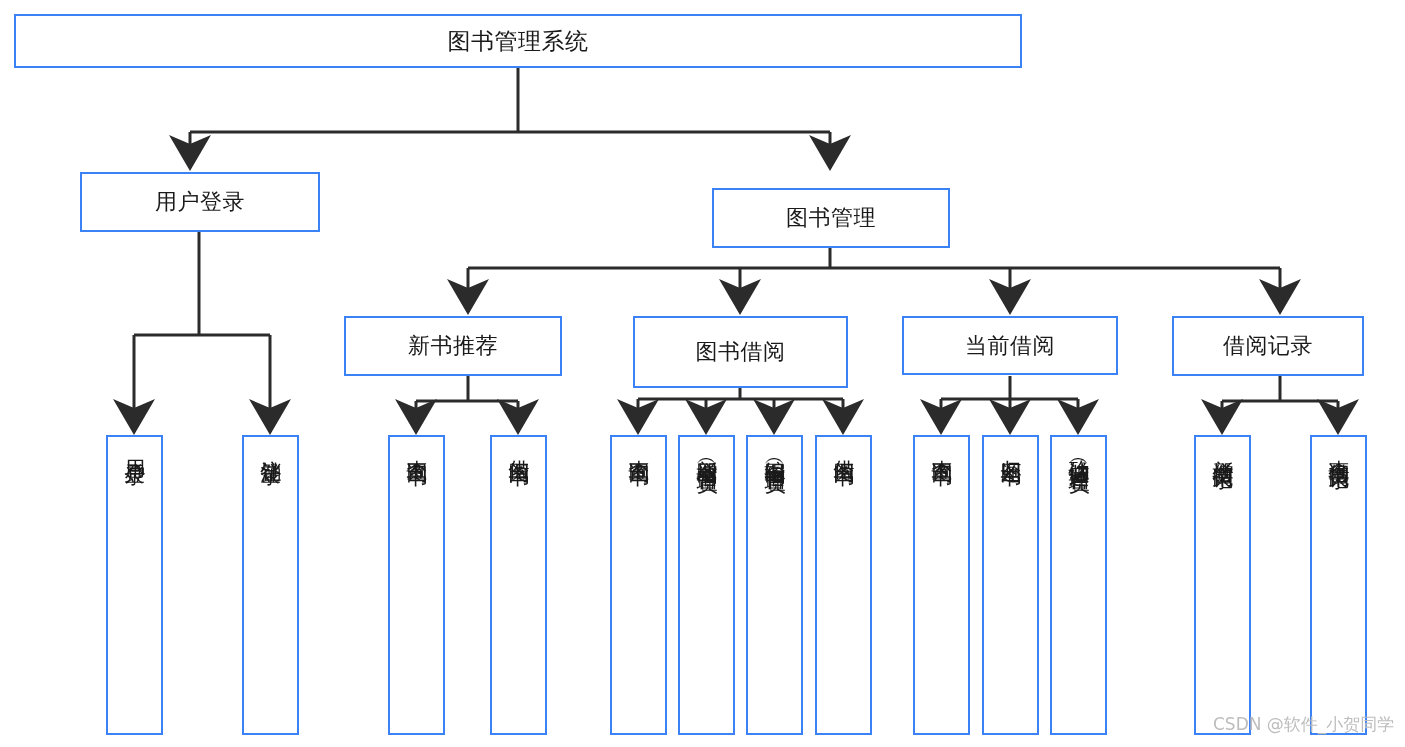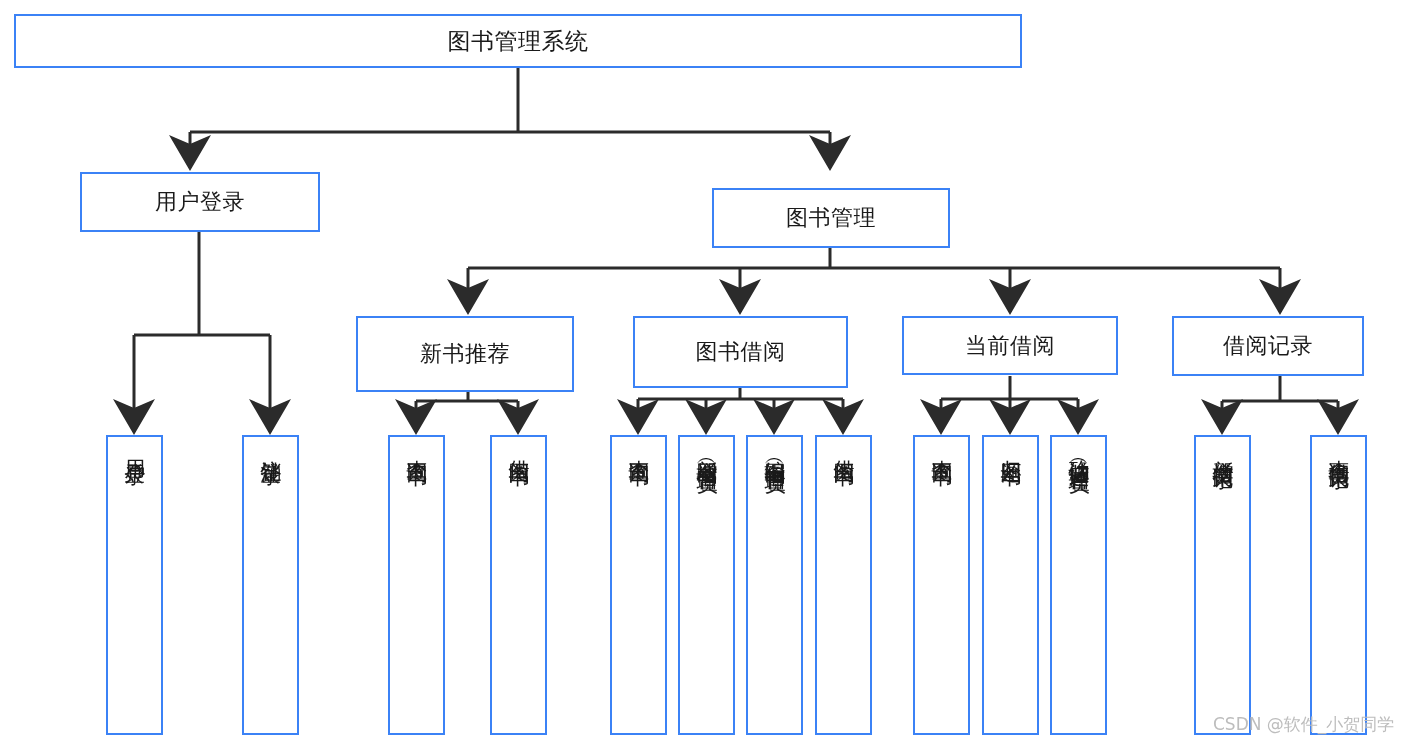--- a/index.html
+++ b/index.html
@@ -137,21 +137,21 @@
   </div>
 
   <div class="node horiz" style="left:80px; top:172px; width:240px; height:60px;">
     <span class="node-label">用户登录</span>
   </div>
 
   <div class="node horiz" style="left:712px; top:172px; width:238px; height:60px;margin-top:16px;">
     <span class="node-label">图书管理</span>
   </div>
 
-  <div class="node horiz" style="left:356px; top:316px; width:218px; height:76px;">
+  <div class="node horiz" style="left:344px; top:316px; width:218px; height:60px;">
     <span class="node-label">新书推荐</span>
   </div>
 
   <div class="node horiz" style="left:633px; top:316px; width:215px; height:72px;">
     <span class="node-label">图书借阅</span>
   </div>
 
   <div class="node horiz" style="left:902px; top:316px; width:216px; height:59px;">
     <span class="node-label">当前借阅</span>
   </div>

